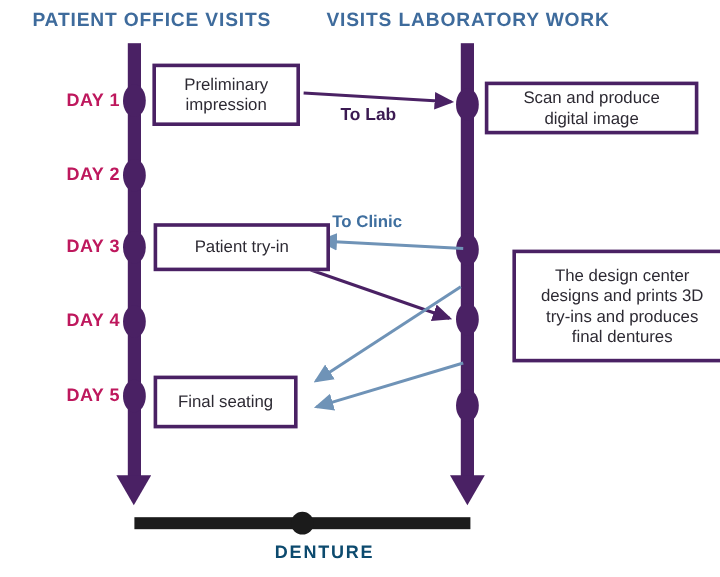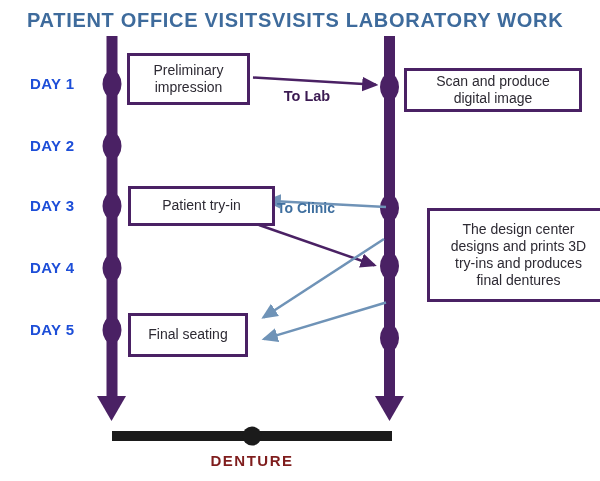--- a/index.html
+++ b/index.html
@@ -2,39 +2,39 @@
 <html><head>
 <meta charset="utf-8">
 <style>
   html,body{margin:0;padding:0;background:#ffffff;}
   .canvas{
     position:relative;width:600px;height:481px;background:#ffffff;overflow:hidden;
     font-family:"Liberation Sans", sans-serif;
   }
   .overlay{position:absolute;left:0;top:0;}
   .hdr{
-    position:absolute;font-size:20px;font-weight:bold;letter-spacing:.7px;
+    position:absolute;font-size:16px;font-weight:bold;letter-spacing:.7px;
     color:#3e6b9c;white-space:nowrap;
   }
   .day{
-    position:absolute;left:30px;width:70px;
-    font-size:15px;font-weight:bold;letter-spacing:.4px;color:#1d4ed8;
+    position:absolute;left:30px;width:70px;text-align:right;
+    font-size:15px;font-weight:bold;letter-spacing:.4px;color:#be185d;
   }
   .box{
     position:absolute;box-sizing:border-box;background:#ffffff;
     border:3px solid #4a2164;display:flex;align-items:center;justify-content:center;
     text-align:center;font-size:14px;line-height:1.22;color:#2d2a33;
     white-space:pre-line;padding:2px 4px;
   }
   .arrow-label{position:absolute;font-weight:bold;white-space:nowrap;}
   .lbl-tolab{left:276px;top:88px;width:62px;text-align:center;font-size:14.5px;color:#3b1a52;}
-  .lbl-toclinic{left:268px;top:176px;width:76px;text-align:center;font-size:14px;color:#3f6f9f;margin-top:24px;}
+  .lbl-toclinic{left:268px;top:176px;width:76px;text-align:center;font-size:14px;color:#3f6f9f;}
   .footer-label{
-    position:absolute;left:192px;top:452px;width:120px;text-align:center;
-    font-size:15px;font-weight:bold;letter-spacing:1.5px;color:#7f1d1d;
+    position:absolute;left:192px;top:452px;width:120px;text-align:right;
+    font-size:15px;font-weight:bold;letter-spacing:1.5px;color:#0c4a6e;
   }
 </style>
 </head>
 <body>
 
 <div class="canvas">
 
   <svg class="overlay" width="600" height="481" viewBox="0 0 600 481">
     <defs>
       <marker id="mpurple" viewBox="0 0 10 10" refX="8.5" refY="5" markerWidth="6.5" markerHeight="6.5" orient="auto-start-reverse">

